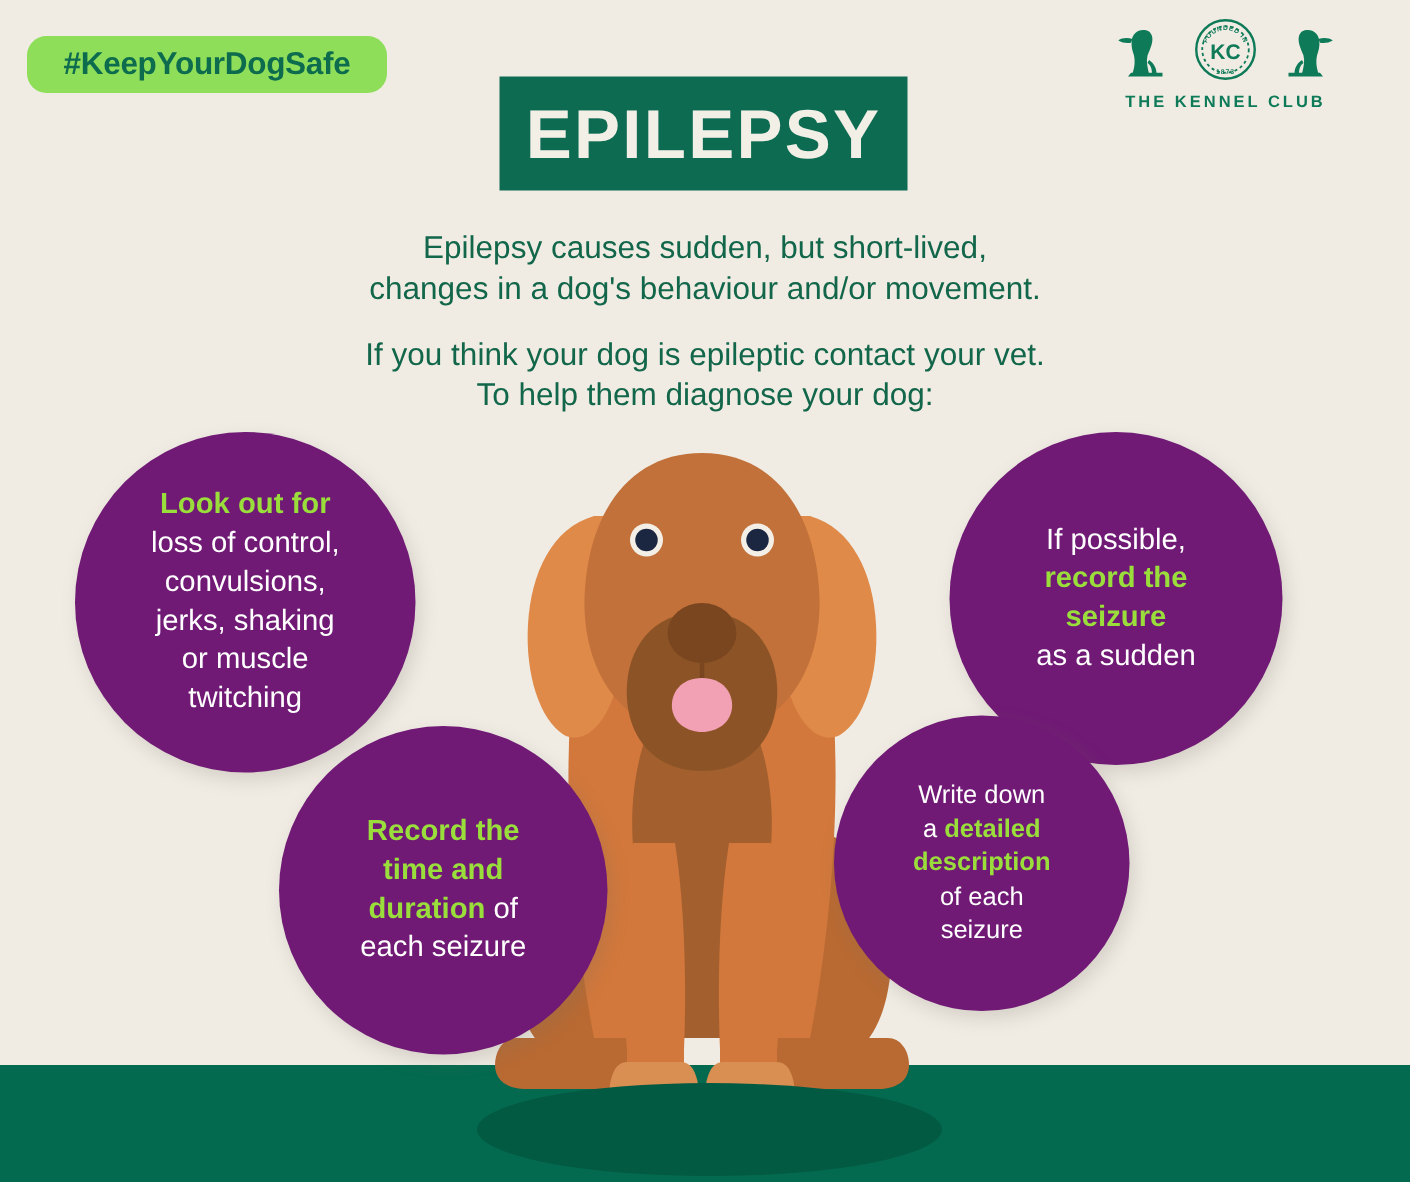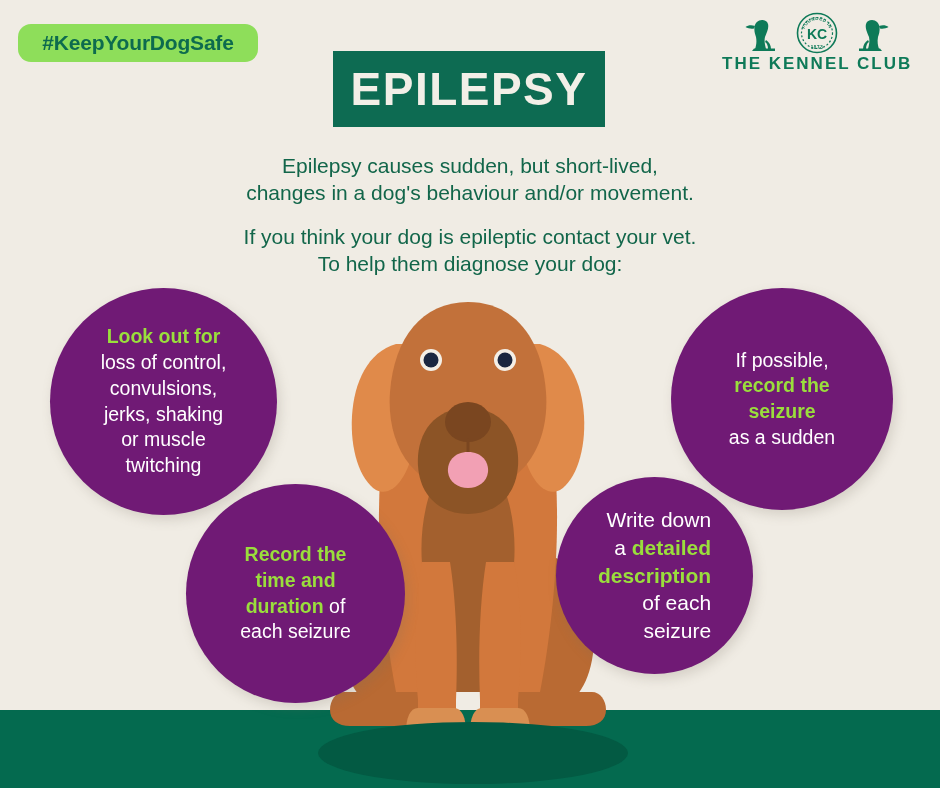--- a/index.html
+++ b/index.html
@@ -45,21 +45,21 @@
     top: 12px;
     width: 190px;
     height: 62px;
   }
   #kc-logo .kc-wordmark {
     position: absolute;
     left: 0;
     right: 0;
     bottom: 0;
     text-align: center;
-    font-size: 17px;
+    font-size: 11px;
     font-weight: bold;
     letter-spacing: 2.0px;
     color: #0e7a58;
     white-space: nowrap;
   }
 
   
   #title-banner {
     position: absolute;
     left: 333px;
@@ -113,28 +113,28 @@
     font-size: 19px;
     line-height: 1.32;
     padding: 0 16px;
   }
   .hl {
     color: #9ade3c;
     font-weight: bold;
   }
 
   #circle-look-out-for { left: 50px;  top: 288px; width: 227px; height: 227px; }
-  #circle-record-video { left: 671px; top: 288px; width: 222px; height: 222px; }
+  #circle-record-video { left: 633px; top: 288px; width: 222px; height: 222px; }
   #circle-record-time  { left: 186px; top: 484px; width: 219px; height: 219px; }
   #circle-write-down   { left: 556px; top: 477px; width: 197px; height: 197px; }
 
   #circle-look-out-for .circle-text { font-size: 19.5px; }
   #circle-record-video .circle-text { font-size: 19.5px; }
   #circle-record-time  .circle-text { font-size: 19.5px; }
-  #circle-write-down   .circle-text { font-size: 21px; text-align: right; }
+  #circle-write-down   .circle-text { font-size: 17px; }
 
   
   #dog-illustration {
     position: absolute;
     left: 318px;
     top: 300px;
     width: 300px;
     height: 470px;
   }
 

